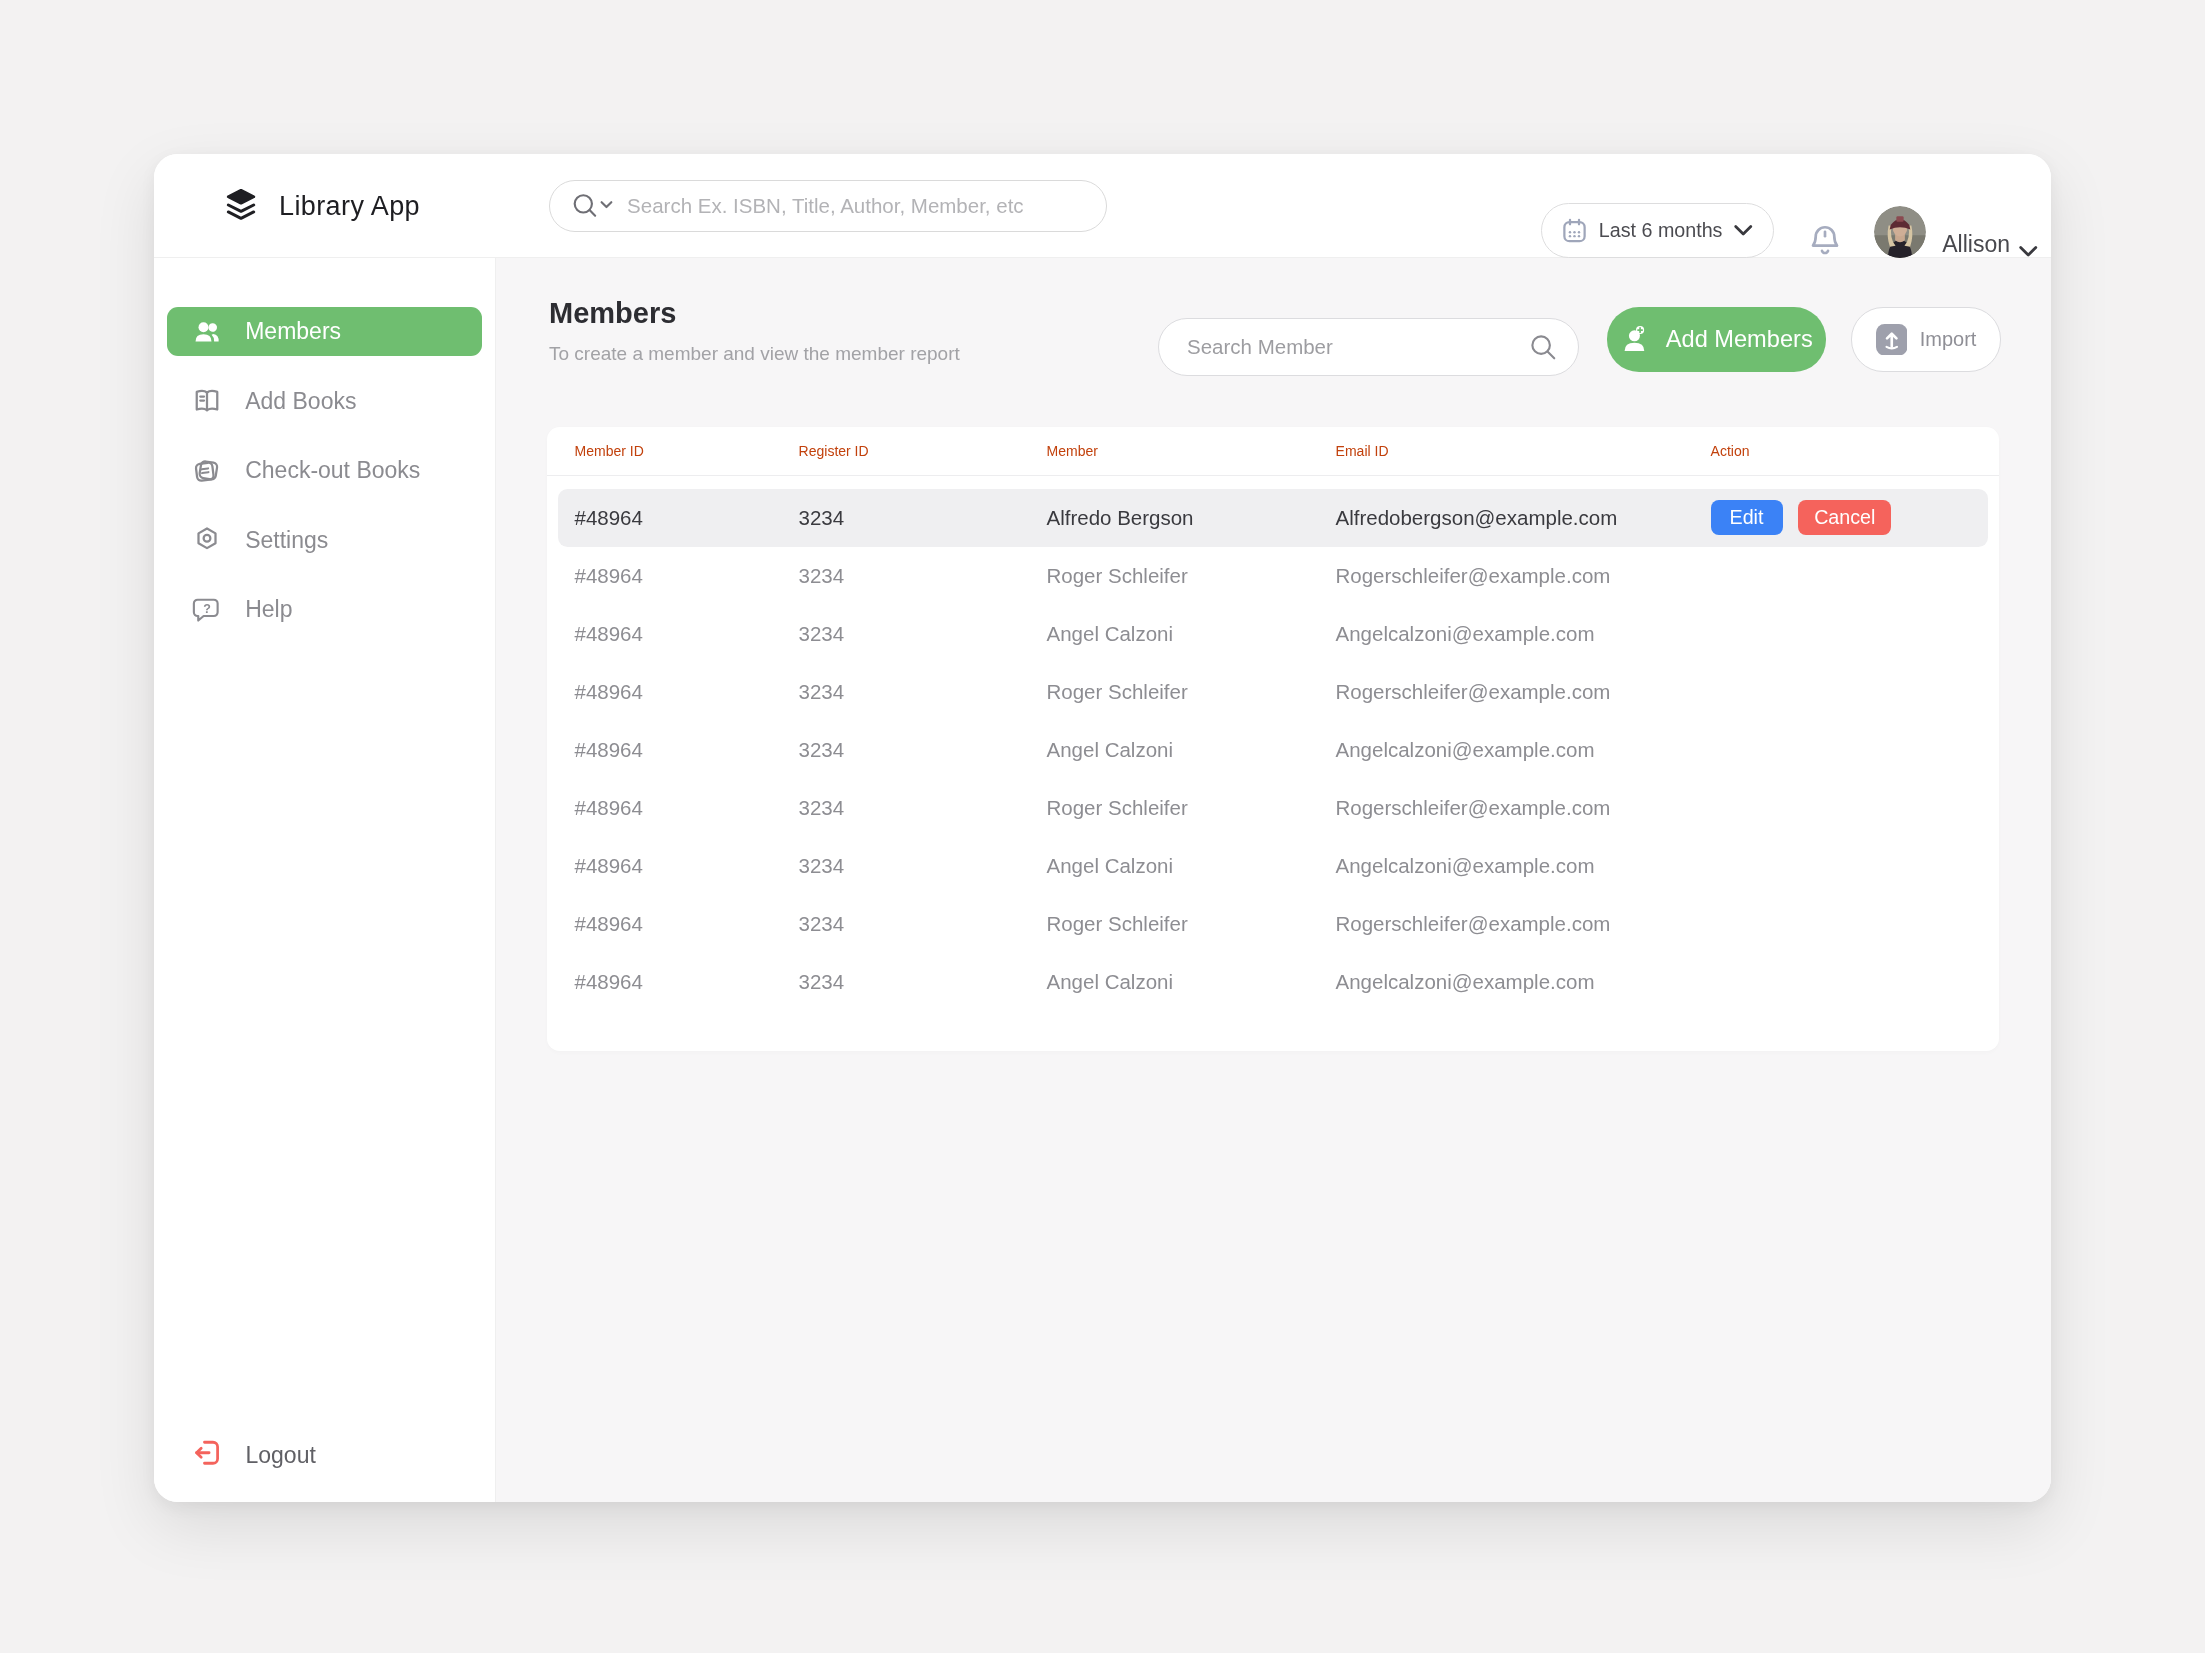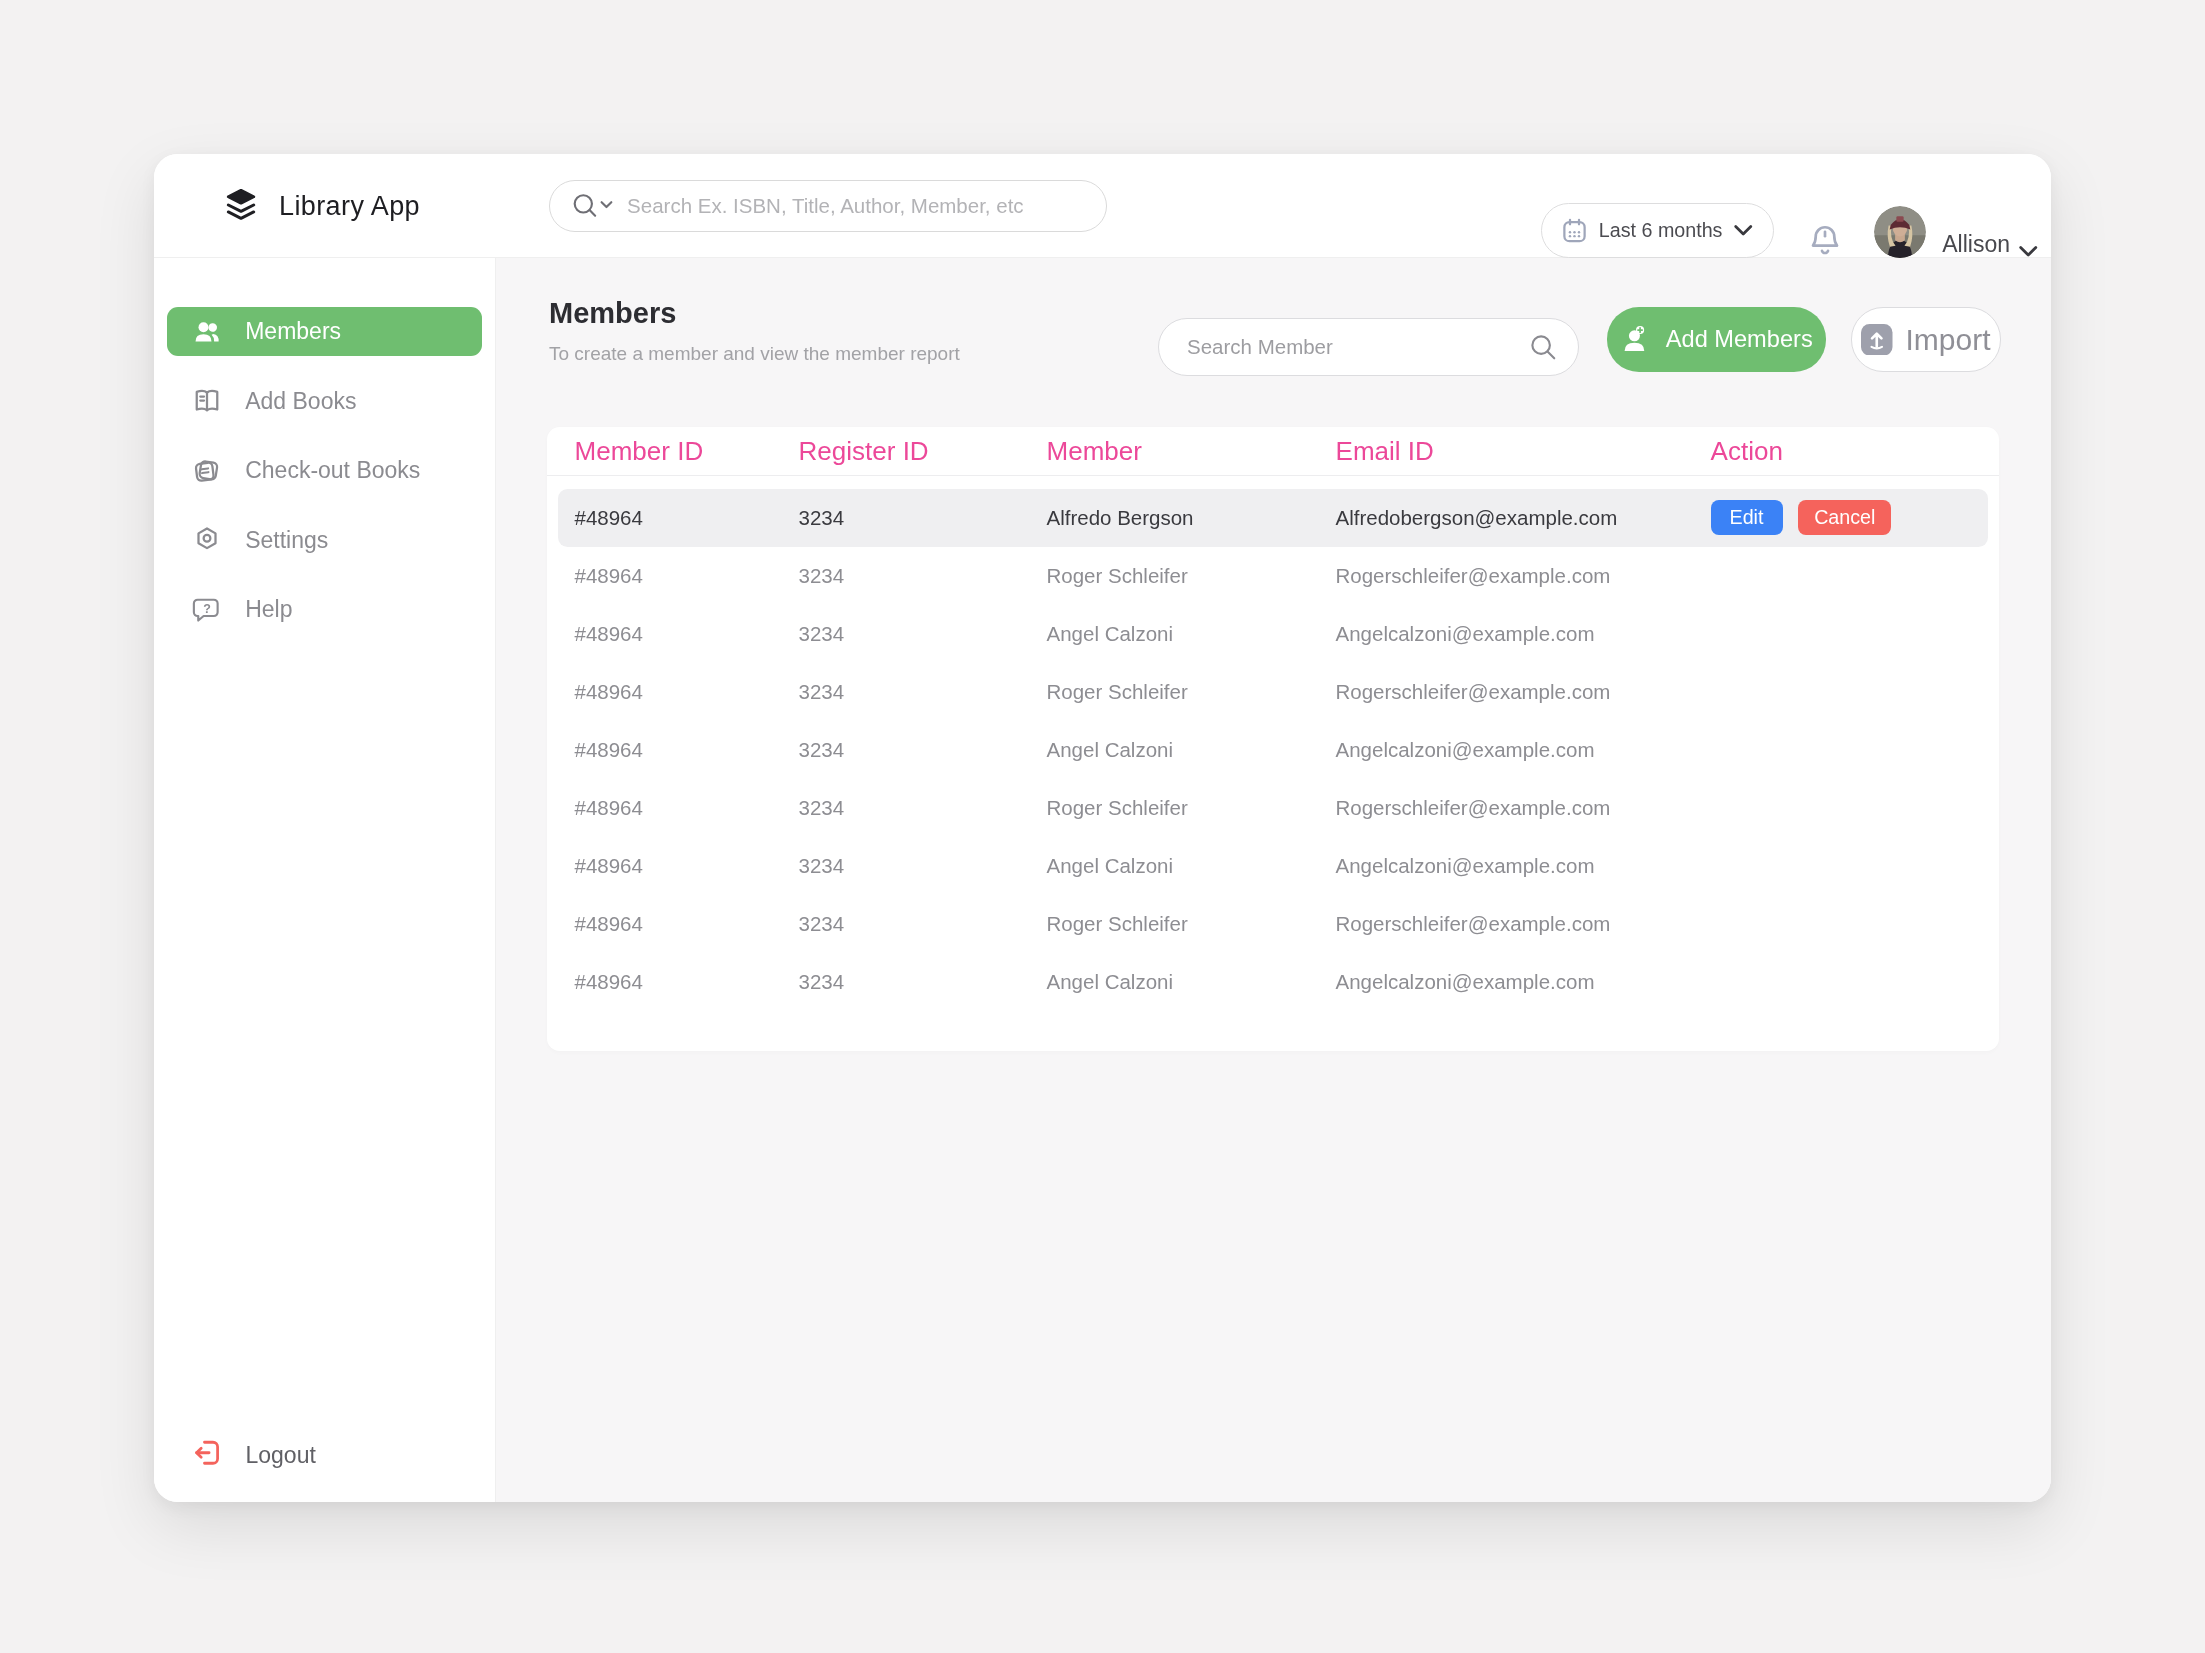--- a/index.html
+++ b/index.html
@@ -62,30 +62,30 @@
                          background:transparent; font-family:inherit; }
   .member-search input::placeholder { color:#9d9da1; }
   .member-search svg { width:30px; height:30px; flex:none; }
 
   .btn-add { position:absolute; left:1111px; top:49px; width:219px; height:65px; border:none;
              border-radius:32px; background:#6FBE70; color:#fff; display:flex; align-items:center;
              justify-content:center; gap:14px; font-size:23.6px; font-family:inherit; cursor:pointer; }
   .btn-add svg { width:31.5px; height:31.5px; }
   .btn-import { position:absolute; left:1355px; top:49px; width:150px; height:65px;
                 border-radius:32px; background:#fff; border:1.6px solid #dcdcdf; color:#8f8f96;
-                display:flex; align-items:center; justify-content:center; gap:12.6px; font-size:30px;
+                display:flex; align-items:center; justify-content:center; gap:12.6px; font-size:20px;
                 font-family:inherit; cursor:pointer; }
   .btn-import svg { width:31.5px; height:31.5px; }
 
   
   .card { position:absolute; left:51px; top:169px; width:1452px; height:624px; background:#fff;
           border-radius:12.6px; box-shadow:0 1.6px 4.7px rgba(0,0,0,.02); }
   .thead { display:grid; grid-template-columns:224px 248px 289px 375px 1fr; align-items:center;
            height:49px; padding-left:27.6px; border-bottom:1.6px solid #ededef;
-           font-size:26px; color:#ec4899; }
+           font-size:14px; color:#c2410c; }
   .tbody { padding:12.6px 11px 0 11px; }
   .trow { display:grid; grid-template-columns:224px 248px 289px 375px 1fr; align-items:center;
           height:58px; padding-left:16.5px; font-size:20.5px; color:#8d8d92; border-radius:9.5px; }
   .trow.selected { background:#efeff1; color:#3a3a3f; }
   .actions { display:flex; gap:15.8px; }
   .btn-edit { width:72px; height:35px; border:none; border-radius:7.9px; background:#3b82f6;
               color:#fff; font-size:19.7px; font-family:inherit; cursor:pointer; }
   .btn-cancel { width:93px; height:35px; border:none; border-radius:7.9px; background:#F5635C;
                 color:#fff; font-size:19.7px; font-family:inherit; cursor:pointer; }
 </style>

